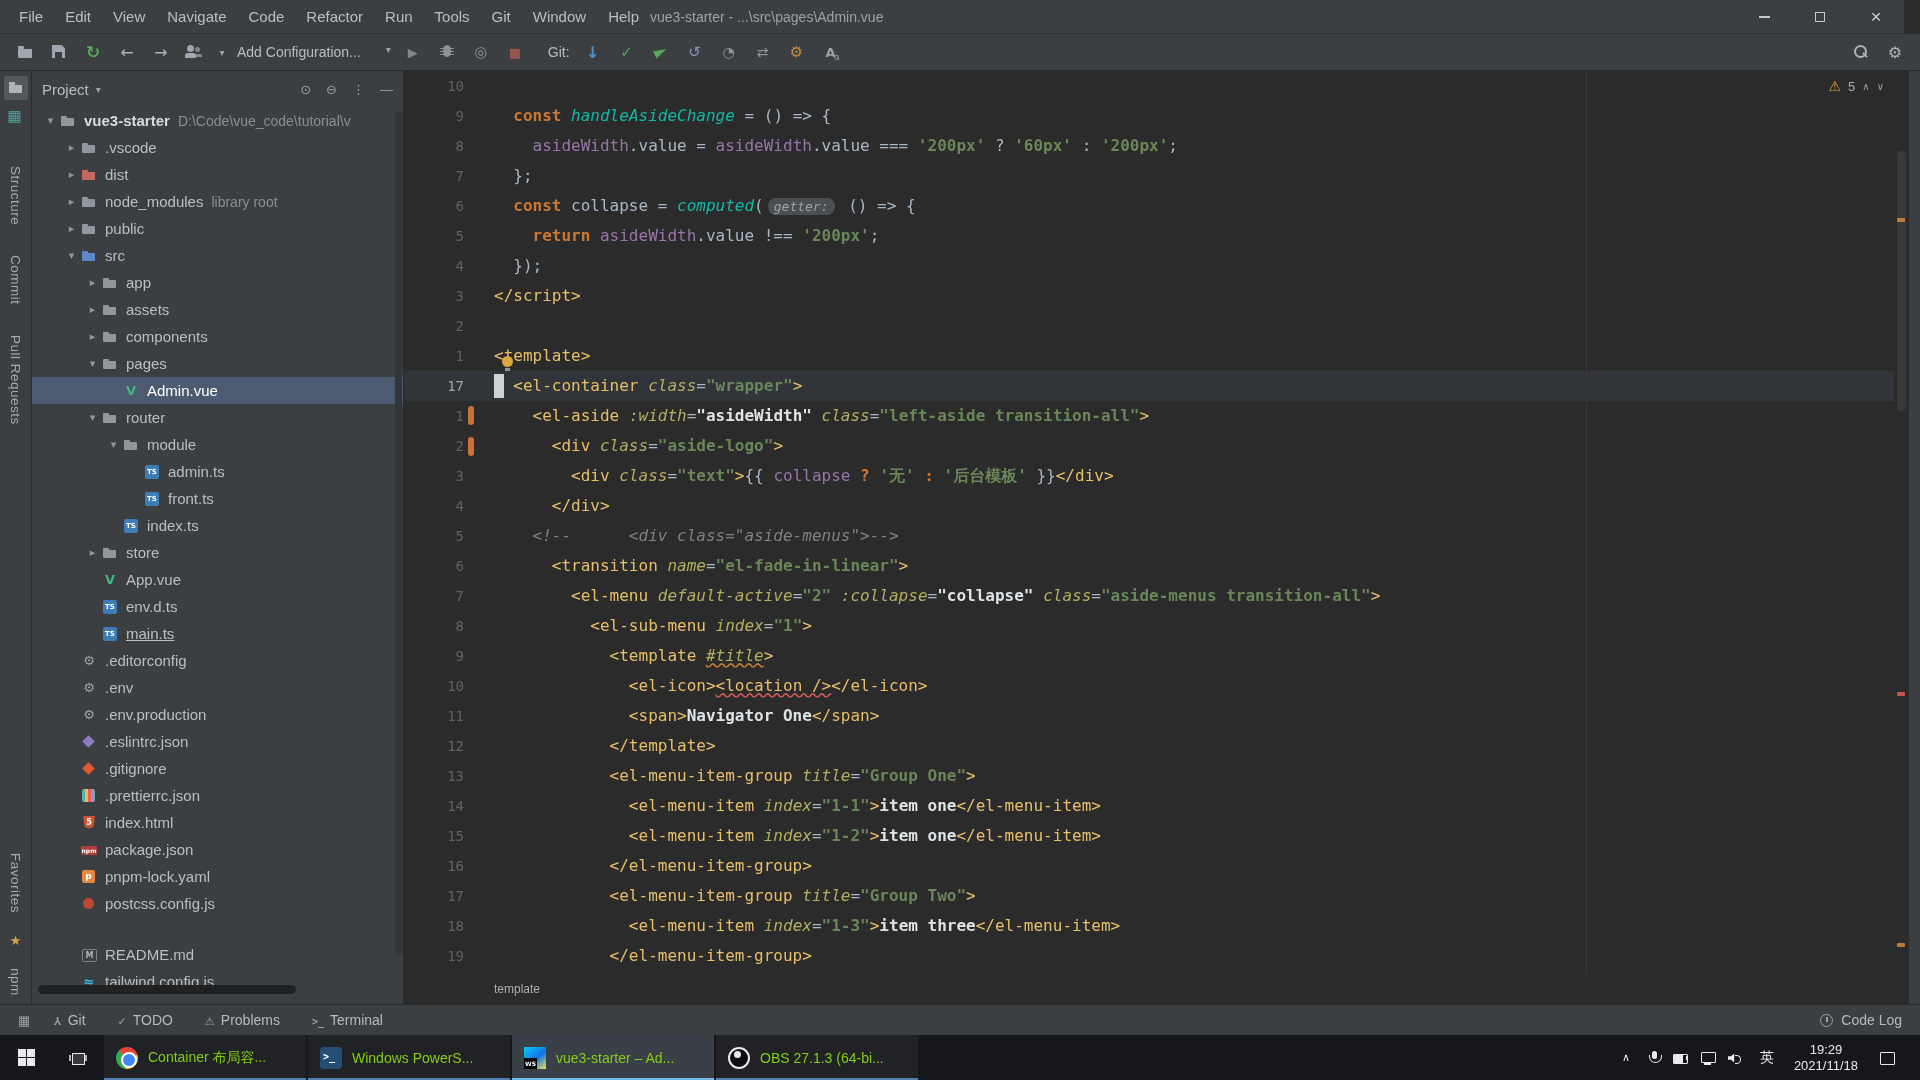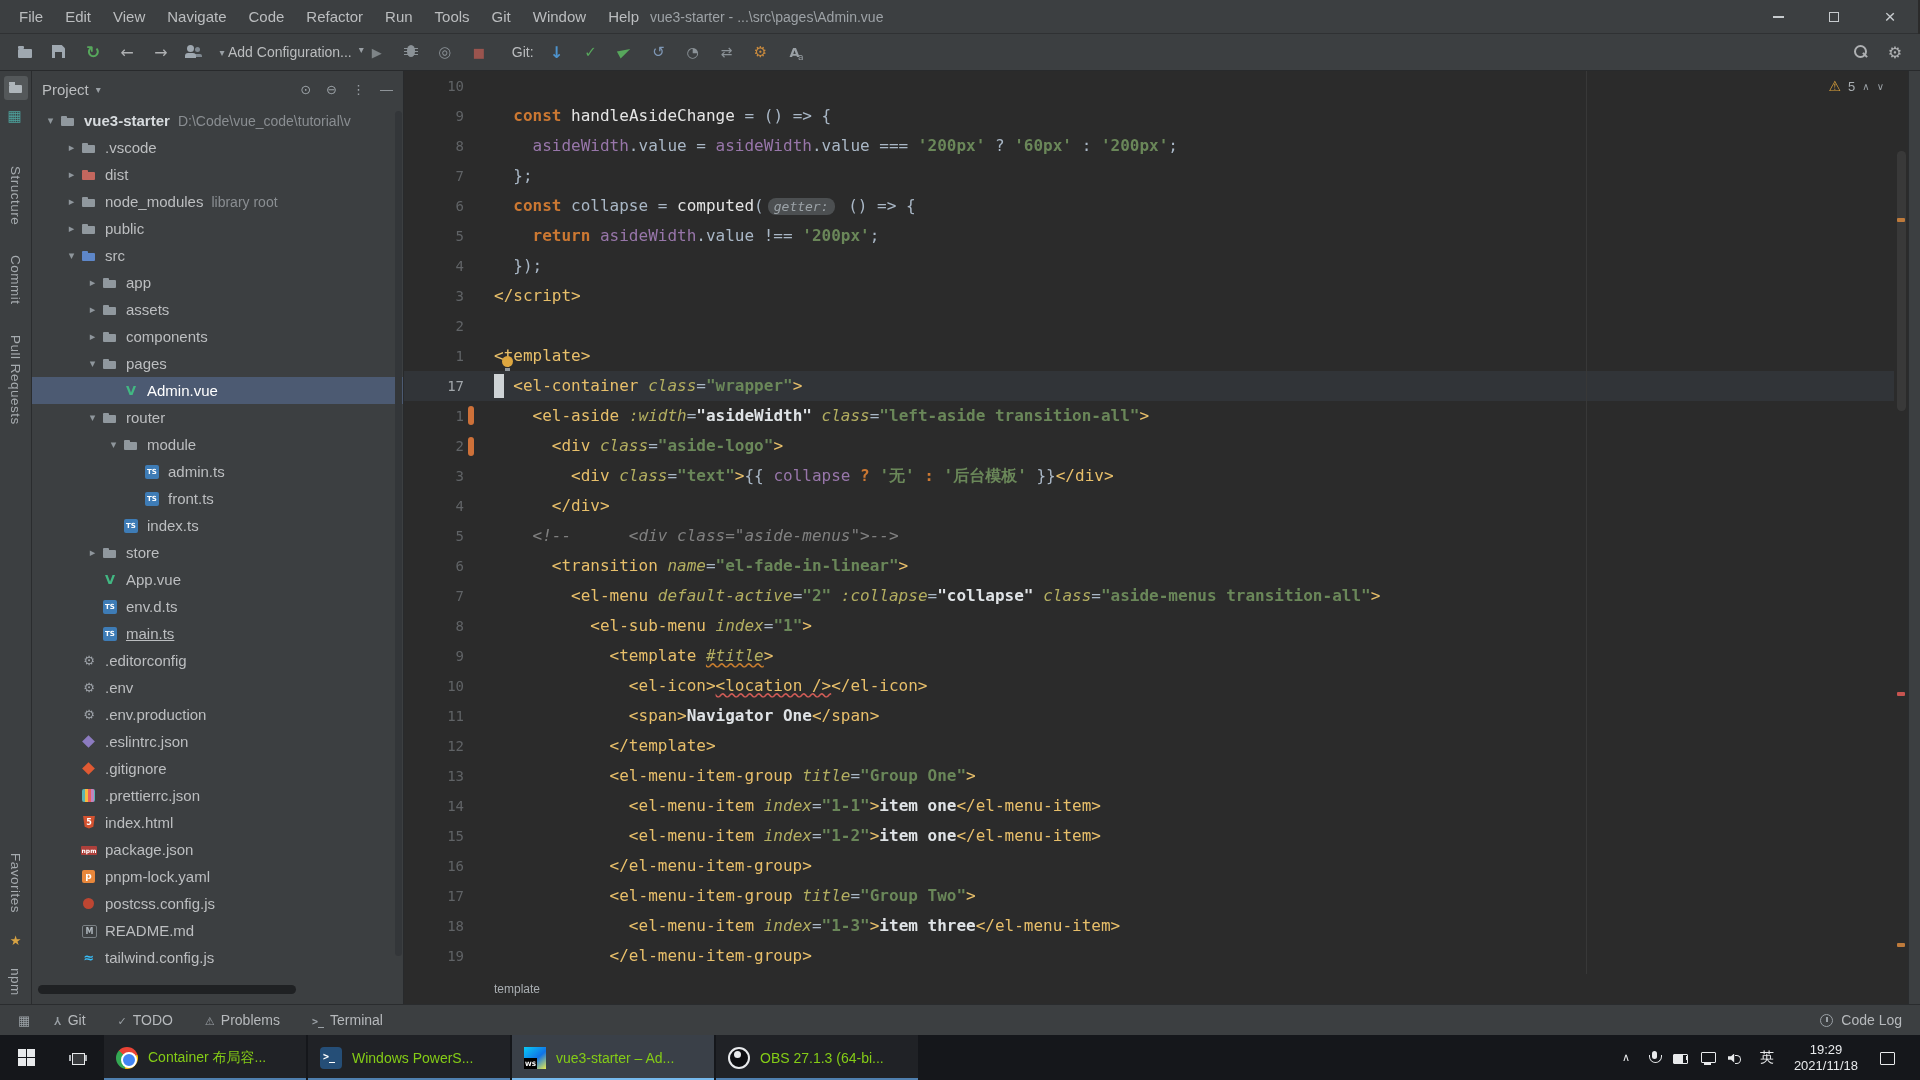--- a/index.html
+++ b/index.html
@@ -1,21 +1,21 @@
 <!DOCTYPE html>
 <html><head>
 <meta charset="utf-8">
 <style>
   *{box-sizing:border-box;margin:0;padding:0}
   body{margin:0;background:#000}
   .screen{position:relative;width:1920px;height:1080px;background:#2B2B2B;overflow:hidden;
           font-family:"Liberation Sans","DejaVu Sans",sans-serif;color:#BBBDBF}
 
   
-  .titlebar{position:absolute;top:0;left:0;right:2px;height:34px;background:#3C3F41;display:flex;align-items:center;border-bottom:1px solid #2F3133}
+  .titlebar{position:absolute;top:0;left:0;right:16px;height:34px;background:#3C3F41;display:flex;align-items:center;border-bottom:1px solid #2F3133}
   .menubar{display:flex;align-items:center;height:100%;padding-left:8px}
   .menu-item{padding:0 11px;font-size:15px;color:#BBBDBF;line-height:33px}
   .wtitle{font-size:14px;color:#9DA2A6;white-space:nowrap}
   .wbtns{margin-left:auto;display:flex;height:100%}
   .wbtn{width:56px;display:flex;align-items:center;justify-content:center;color:#C7CBCE}
   .min-glyph{display:block;width:11px;height:2px;background:#C7CBCE}
   .max-glyph{display:block;width:10px;height:10px;border:1px solid #C7CBCE}
   .close-glyph{font-size:19px;line-height:1}
 
   
@@ -43,21 +43,21 @@
   .push-icon::before{content:"";border-left:13px solid #57A75C;border-top:4px solid transparent;border-bottom:4px solid transparent;transform:rotate(-28deg)}
   .rollback-icon::before{content:"↺";color:#7F97B5;font-size:15px}
   .history-icon::before{content:"◔";color:#8B9297;font-size:14px}
   .compare-icon::before{content:"⇄";color:#8B9297;font-size:14px}
   .services-icon::before{content:"⚙";color:#C98A3D;font-size:15px}
   .translate-icon::before{content:"A";color:#9AA0A5;font-weight:bold;font-size:13px}
   .translate-icon::after{content:"a";position:absolute;right:4px;bottom:3px;color:#9AA0A5;font-size:9px}
   .search-everywhere-icon::before{content:"";position:absolute;left:6px;top:6px;width:9px;height:9px;border:2px solid #AFB1B3;border-radius:50%}
   .search-everywhere-icon::after{content:"";position:absolute;left:14px;top:15px;width:6px;height:2px;background:#AFB1B3;transform:rotate(45deg)}
   .settings-icon::before{content:"⚙";color:#AFB1B3;font-size:16px}
-  .runconfig{display:flex;align-items:flex-start;gap:7px;margin:0 0;color:#BBBDBF;font-size:14px;white-space:nowrap}
+  .runconfig{display:flex;align-items:flex-start;gap:25px;margin:0 9px;color:#BBBDBF;font-size:14px;white-space:nowrap}
   .caret{font-size:10px;color:#9AA0A5}
   .gitlabel{margin:0 10px 0 20px;font-size:14px;color:#BBBDBF}
   .tb-spacer{flex:1}
 
   
   .main{position:absolute;top:71px;left:0;right:0;height:933px;display:flex}
 
   
   .stripe-left{width:32px;background:#3C3F41;border-right:1px solid #2A2C2E;display:flex;flex-direction:column;align-items:center;padding-top:5px;flex:none}
   .stripe-icon{width:24px;height:24px;border-radius:3px;position:relative;margin-bottom:5px;display:block}
@@ -113,21 +113,21 @@
   .editor-col{flex:1;display:flex;flex-direction:column;min-width:0}
   .editor{flex:1;position:relative;background:#2B2B2B;overflow:hidden}
   .code-area{position:absolute;top:0;left:0;right:14px;bottom:0}
   .code-row{display:flex;height:30px;font:16px/30px "DejaVu Sans Mono",monospace;white-space:pre}
   .code-row.current{background:#313438}
   .ln{flex:none;width:76px;padding-right:16px;text-align:right;color:#606366;font-size:14px}
   .code-row.current .ln{color:#A2A7AB}
   .cl{padding-left:14px}
   .tk-p{color:#A9B7C6}
   .tk-k{color:#CC7832;font-weight:bold}
-  .tk-f{color:#e5e5e5;}
+  .tk-f{color:#14b8a6;font-style:italic}
   .tk-v{color:#9876AA}
   .tk-s{color:#6A8759;font-weight:bold}
   .tk-t{color:#E8BF6A}
   .tk-a{color:#B3AE60;font-style:italic}
   .tk-u{color:#B3AE60;font-style:italic;text-decoration:underline wavy #C77D2E}
   .tk-tu{color:#E8BF6A;text-decoration:underline wavy #CF5B56}
   .tk-w{color:#DFE3E6;font-weight:bold}
   .tk-c{color:#808080;font-style:italic}
   .tk-i{background:#4C4F51;color:#9CA3A8;font-size:13px;font-style:italic;border-radius:8px;padding:1px 6px;margin:0 4px}
   .wrap-guide{position:absolute;left:1182px;top:0;bottom:0;width:1px;background:#383838}
@@ -451,21 +451,21 @@
           <div class="tree-row" style="padding-left: 31px;">
             <span class="arrow"></span>
             <span class="ti yaml-file-icon"></span>
             <span class="tl">pnpm-lock.yaml</span>
           </div>
           <div class="tree-row" style="padding-left: 31px;">
             <span class="arrow"></span>
             <span class="ti postcss-file-icon"></span>
             <span class="tl">postcss.config.js</span>
           </div>
-          <div class="tree-row" style="padding-left: 31px;">
+          <div class="tree-row" style="padding-left: 31px; margin-top: 24px;">
             <span class="arrow"></span>
             <span class="ti markdown-file-icon"></span>
             <span class="tl">README.md</span>
           </div>
           <div class="tree-row" style="padding-left: 31px;">
             <span class="arrow"></span>
             <span class="ti tailwind-file-icon"></span>
             <span class="tl">tailwind.config.js</span>
           </div>
         </div>

